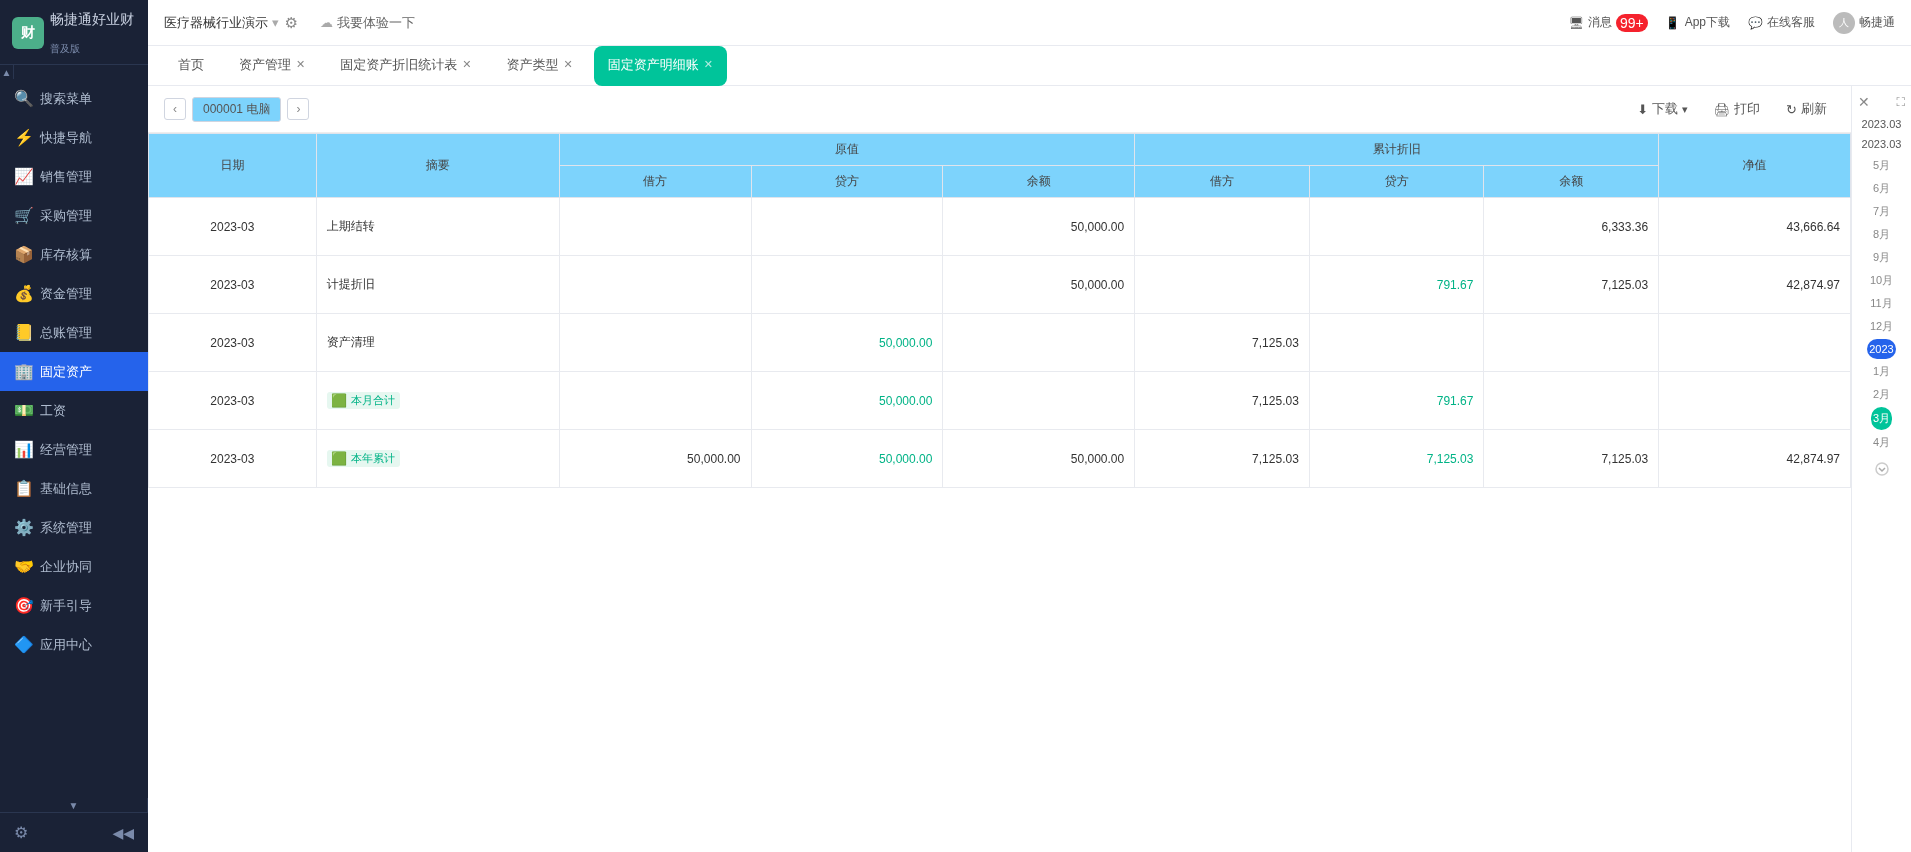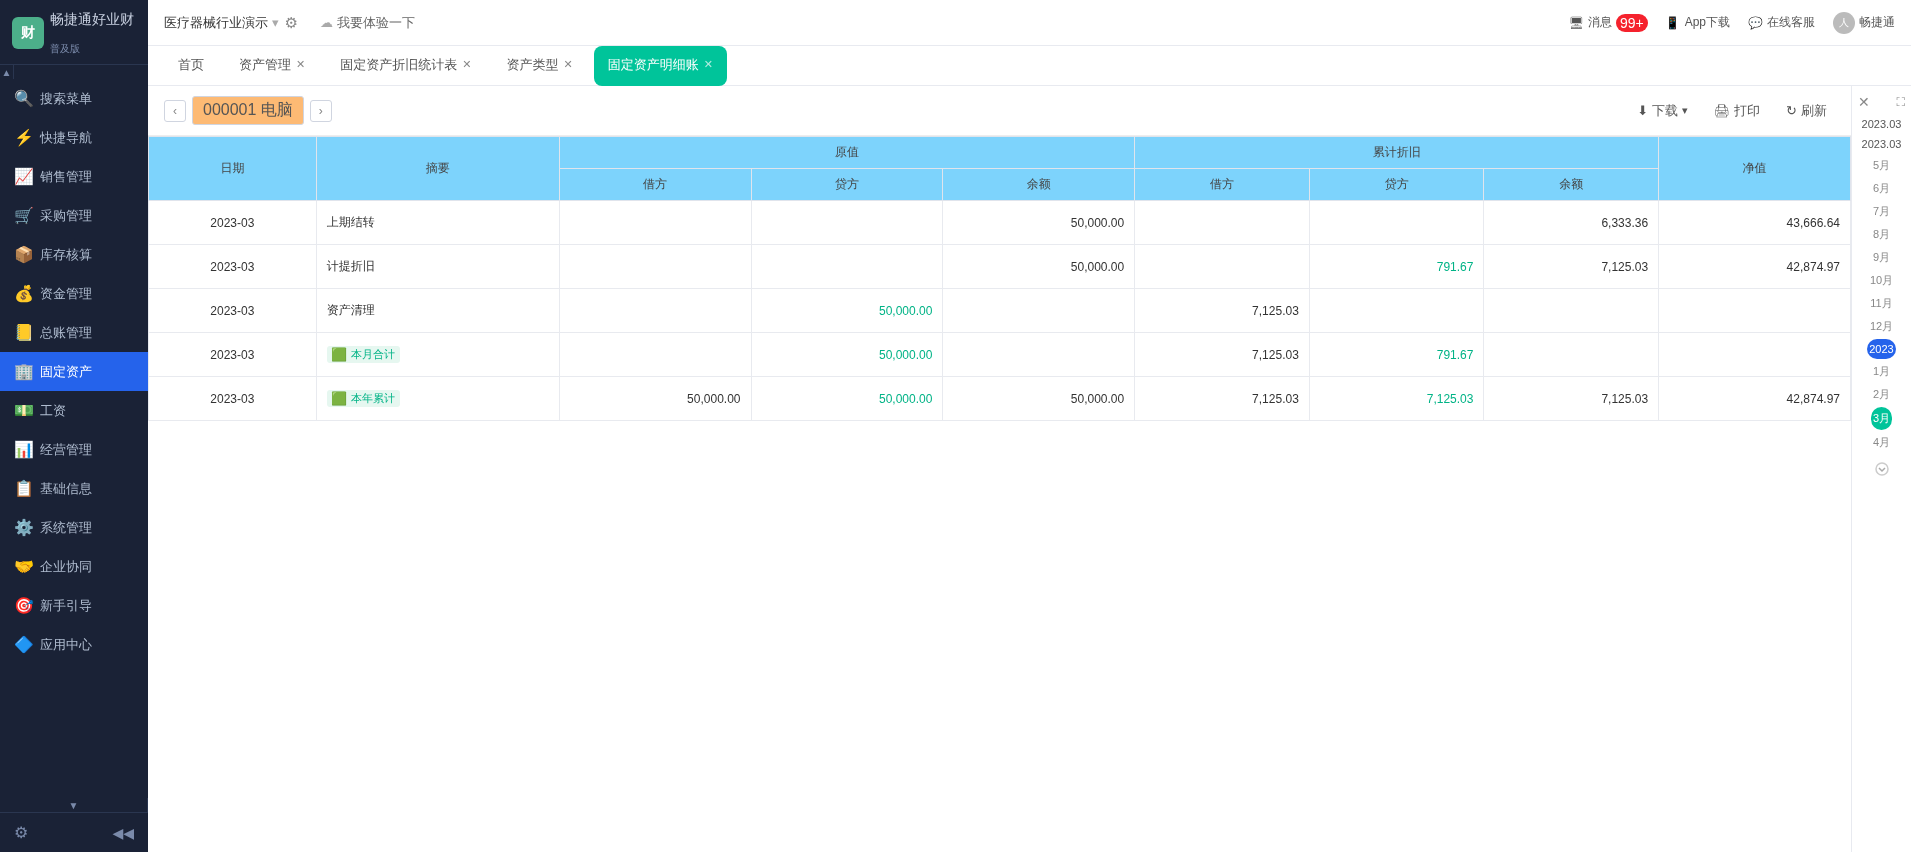--- a/index.html
+++ b/index.html
@@ -129,22 +129,22 @@
       align-items: center;
       justify-content: space-between;
       padding: 10px 16px;
       border-bottom: 1px solid #eee;
       flex-shrink: 0;
     }
     .asset-nav { display: flex; align-items: center; gap: 6px; }
     .asset-nav-btn { background: none; border: 1px solid #d0d5e0; border-radius: 3px; padding: 3px 8px; cursor: pointer; color: #888; font-size: 12px; }
     .asset-tag {
       border: 1px solid #d0d5e0; border-radius: 3px;
-      padding: 3px 10px; font-size: 16px; color: #555;
-      background: #fdba74;
+      padding: 3px 10px; font-size: 12px; color: #555;
+      background: #7dd3fc;
     }
     .toolbar-actions { display: flex; align-items: center; gap: 10px; }
     .toolbar-btn {
       display: flex; align-items: center; gap: 4px;
       color: #555; font-size: 13px; cursor: pointer;
       padding: 4px 8px; border-radius: 3px;
     }
 
     
     .table-wrapper {
@@ -160,21 +160,21 @@
       background: #7dd3fc;
       border: 1px solid #e0e4ec;
       padding: 7px 10px;
       text-align: center;
       color: #444;
       font-weight: 500;
       white-space: nowrap;
     }
     tbody tr td {
       border: 1px solid #e8eaef;
-      padding: 13px 10px;
+      padding: 20px 10px;
       text-align: right;
       color: #333;
       white-space: nowrap;
       margin-left: 44px;
     }
     tbody tr td:first-child { text-align: center; }
     tbody tr td:nth-child(2) { text-align: left; }
     .green-text { color: #00b386; }
     .month-badge {
       display: inline-flex; align-items: center; gap: 3px;

